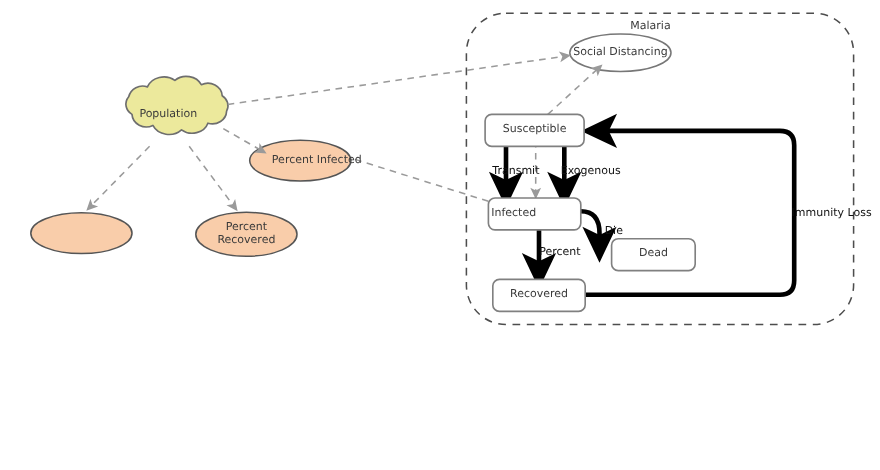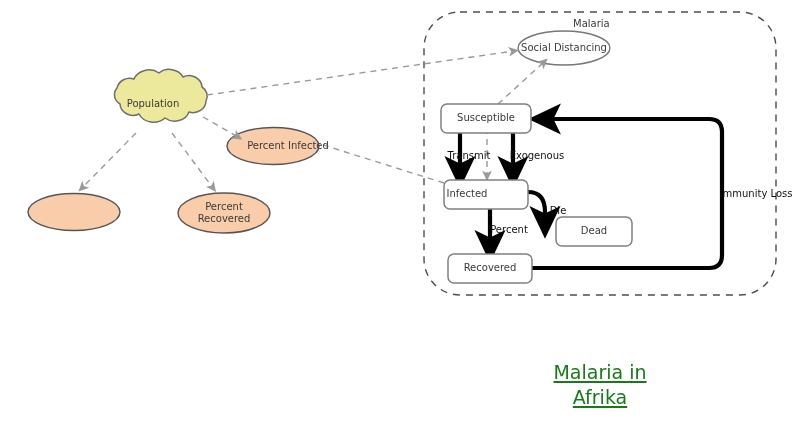--- a/index.html
+++ b/index.html
@@ -141,16 +141,14 @@
   <div class="node-label" style="left:448px;top:260px;width:84px;height:16px;">Recovered</div>
 
   <div class="flow-label" style="left:424px;top:150px;width:52px;">Transmit</div>
   <div class="flow-label" style="left:487px;top:150px;width:62px;">Exogenous</div>
   <div class="flow-label" style="left:460px;top:224px;width:60px;">Percent</div>
   <div class="flow-label" style="left:528px;top:205px;width:22px;">Die</div>
   <div class="flow-label" style="left:693px;top:188px;width:88px;text-align:center;">Immunity Loss</div>
 
   <div class="container-label" style="left:573px;top:18px;">Malaria</div>
 
-  <div class="diagram-title" style="left:500px;top:360px;width:200px;">Malaria in
-Afrika</div>
 
 </div>
 
 </body></html>

